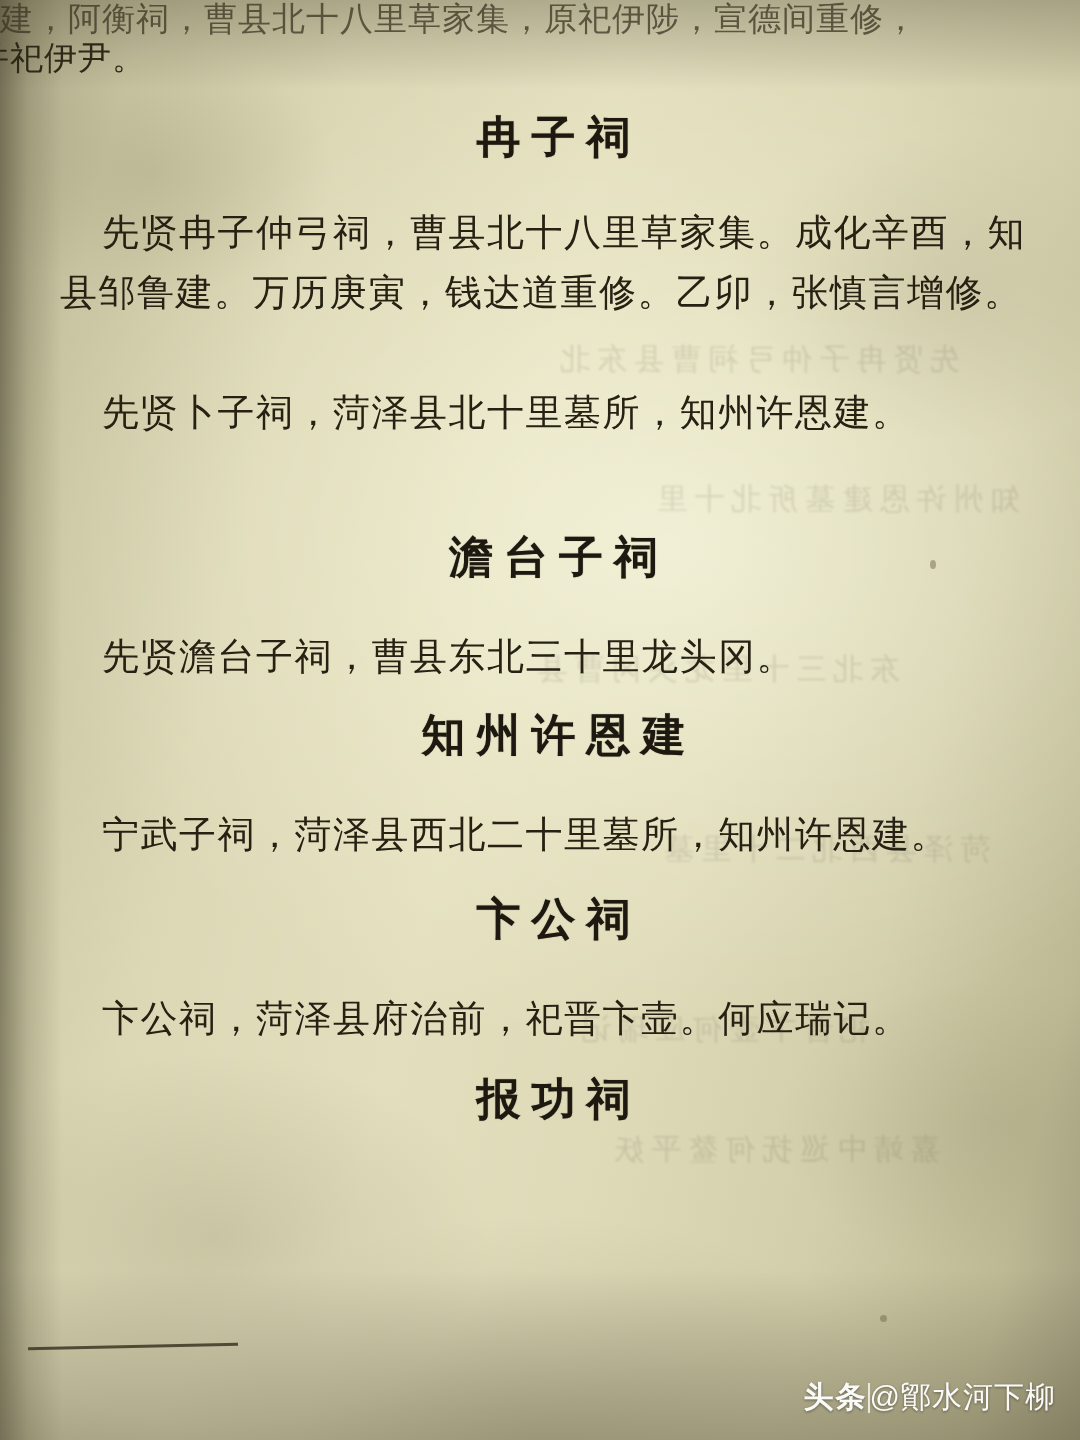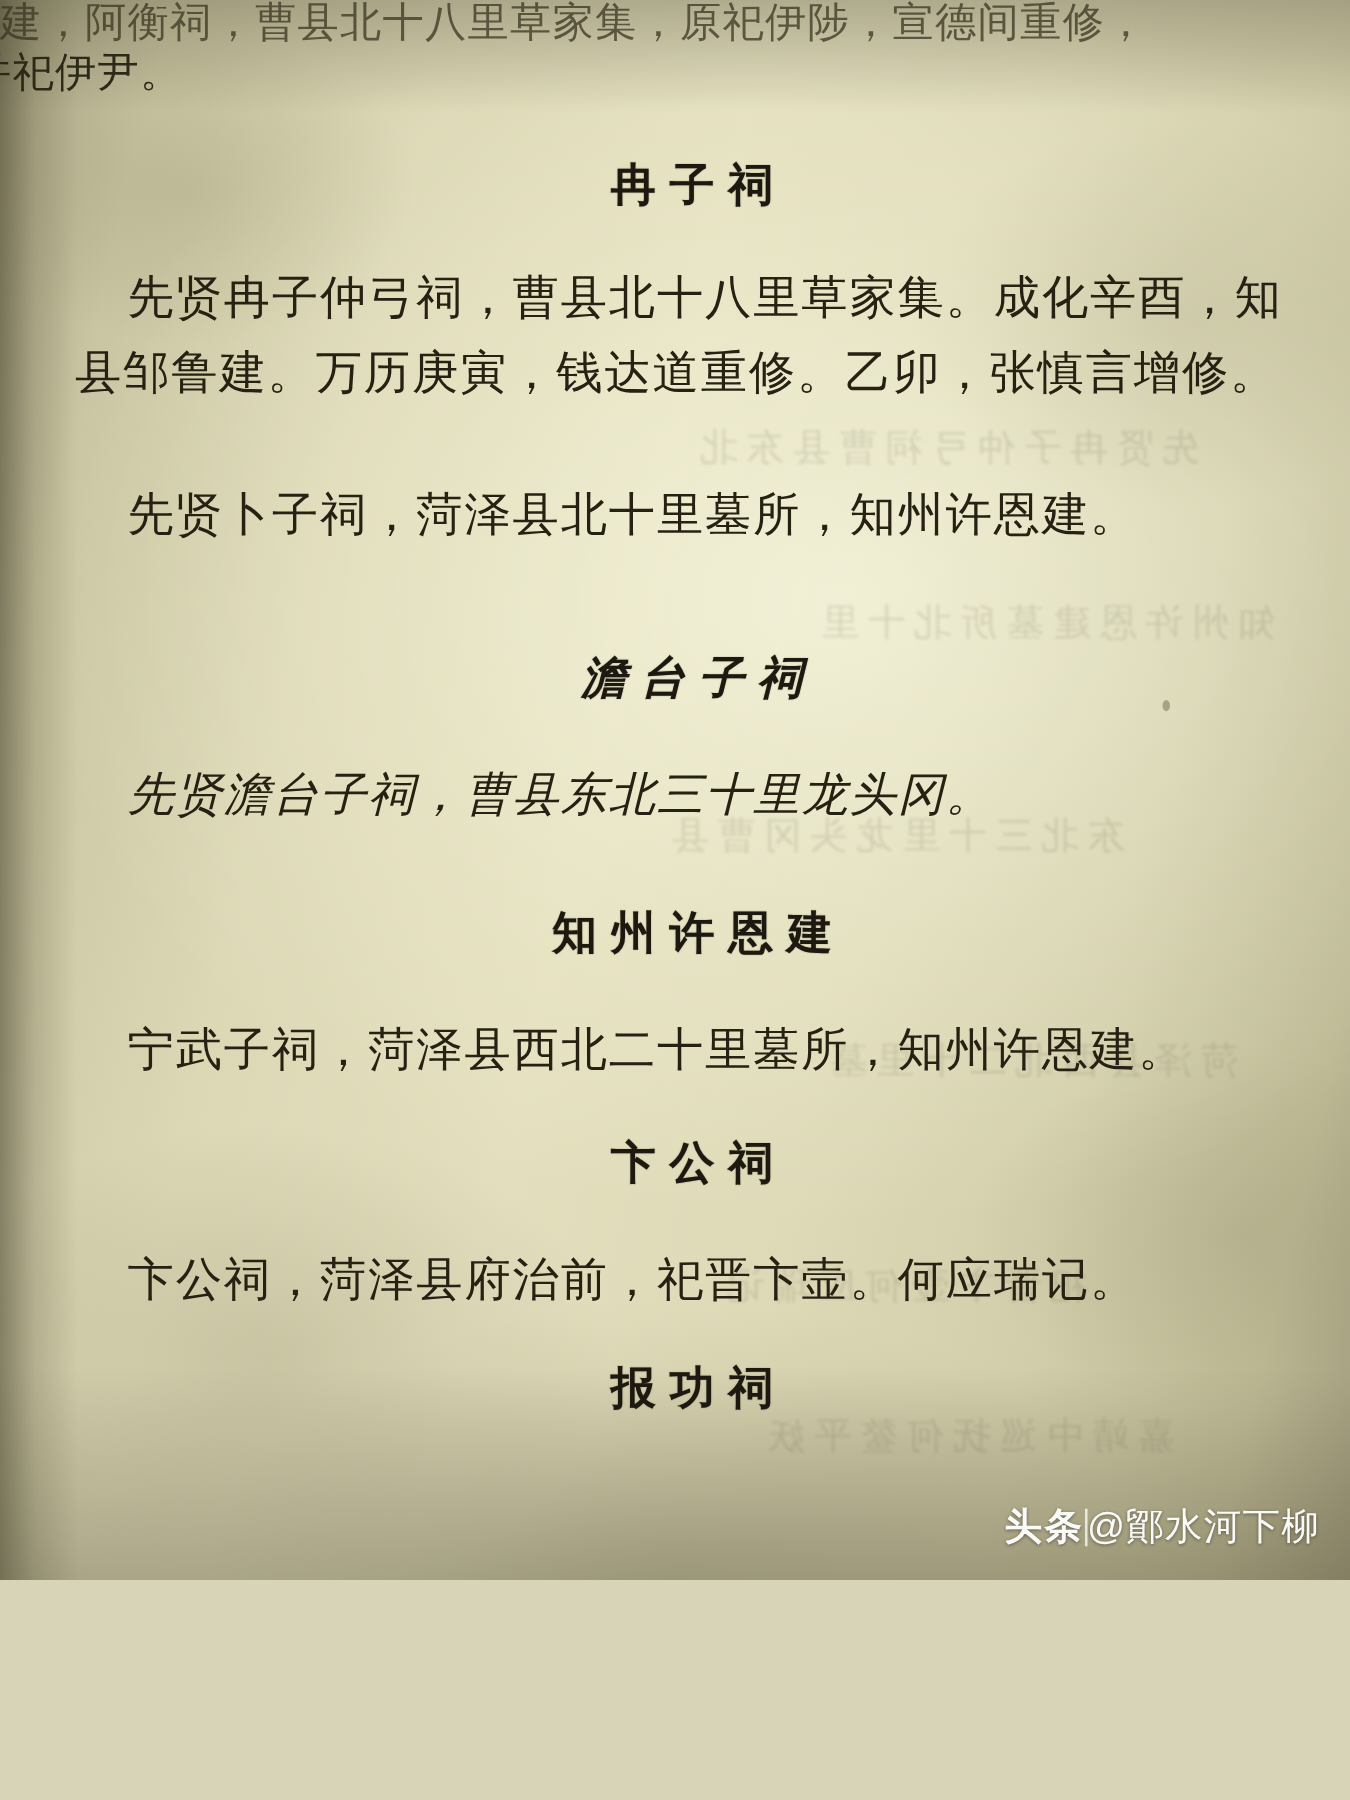--- a/index.html
+++ b/index.html
@@ -9,21 +9,21 @@
   body {
     width: 1080px;
     height: 1440px;
     overflow: hidden;
     font-family: "Liberation Serif", serif;
     background: #d8d4b8;
   }
   .page {
     position: relative;
     width: 1080px;
-    height: 1264px;
+    height: 1440px;
     overflow: hidden;
     background:
       radial-gradient(ellipse 900px 700px at 62% 38%, rgba(255,255,235,0.55) 0%, rgba(255,255,230,0.18) 45%, rgba(0,0,0,0) 72%),
       linear-gradient(103deg, #a8a384 0%, #c9c5a2 10%, #dcd8b6 26%, #e3dfbe 45%, #dedab8 62%, #d2ceab 78%, #bdb995 92%, #a09b7c 100%);
   }
   
   .grain {
     position: absolute;
     inset: 0;
     background:
@@ -100,23 +100,23 @@
     font-size: 33px;
     letter-spacing: 1px;
     color: #2d2918;
     filter: blur(0.3px);
   }
 
   h2.sec {
     text-align: center;
     font-family: "Liberation Serif", serif;
     font-weight: bold;
-    font-size: 36px;
+    font-size: 44px;
     letter-spacing: 11px;
-    margin: 16px;
+    margin: 0;
     padding: 0;
     color: #1d1910;
     text-shadow: 0 0 1px rgba(40,36,22,0.55);
   }
   p.body {
     font-size: 37px;
     line-height: 1.62;
     letter-spacing: 1.5px;
     margin: 0;
     color: #262113;
@@ -208,21 +208,21 @@
 
     <div class="blk" style="top:108px;">
       <h2 class="sec">冉子祠</h2>
       <p class="body indent" style="margin-top:36px;">先贤冉子仲弓祠，曹县北十八里草家集。成化辛酉，知县邹鲁建。万历庚寅，钱达道重修。乙卯，张慎言增修。</p>
     </div>
 
     <div class="blk" style="top:345px;">
       <p class="body indent" style="margin-top:38px;">先贤卜子祠，菏泽县北十里墓所，知州许恩建。</p>
     </div>
 
-    <div class="blk" style="top:502px;font-style:italic;">
+    <div class="blk" style="top:528px;">
       <h2 class="sec">澹台子祠</h2>
       <p class="body indent" style="margin-top:40px;">先贤澹台子祠，曹县东北三十里龙头冈。</p>
     </div>
 
     <div class="blk" style="top:706px;">
       <h2 class="sec">知州许恩建</h2>
       <p class="body indent" style="margin-top:40px;">宁武子祠，菏泽县西北二十里墓所，知州许恩建。</p>
     </div>
 
     <div class="blk" style="top:890px;">

